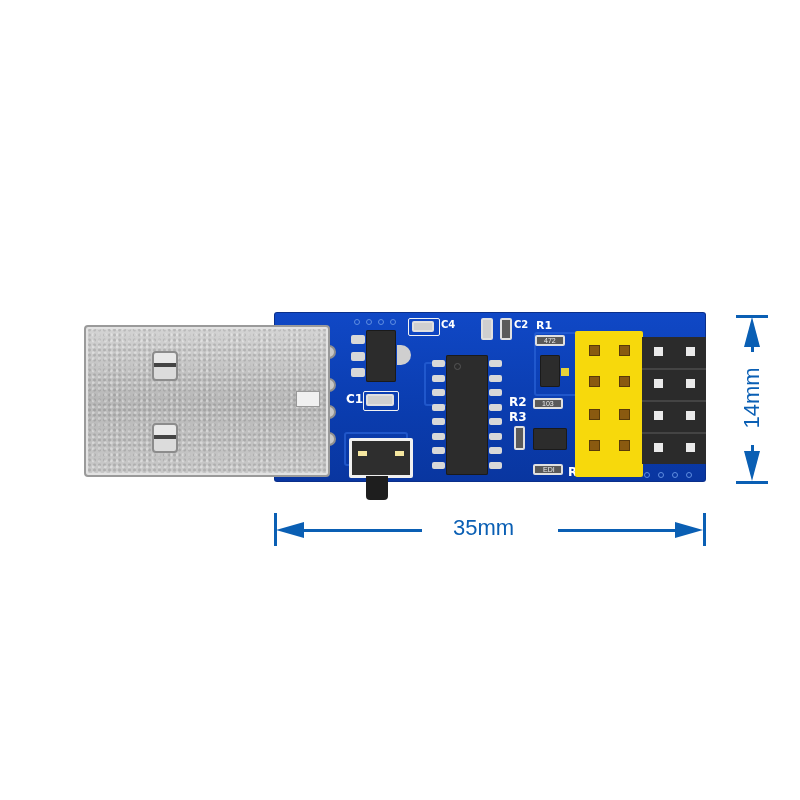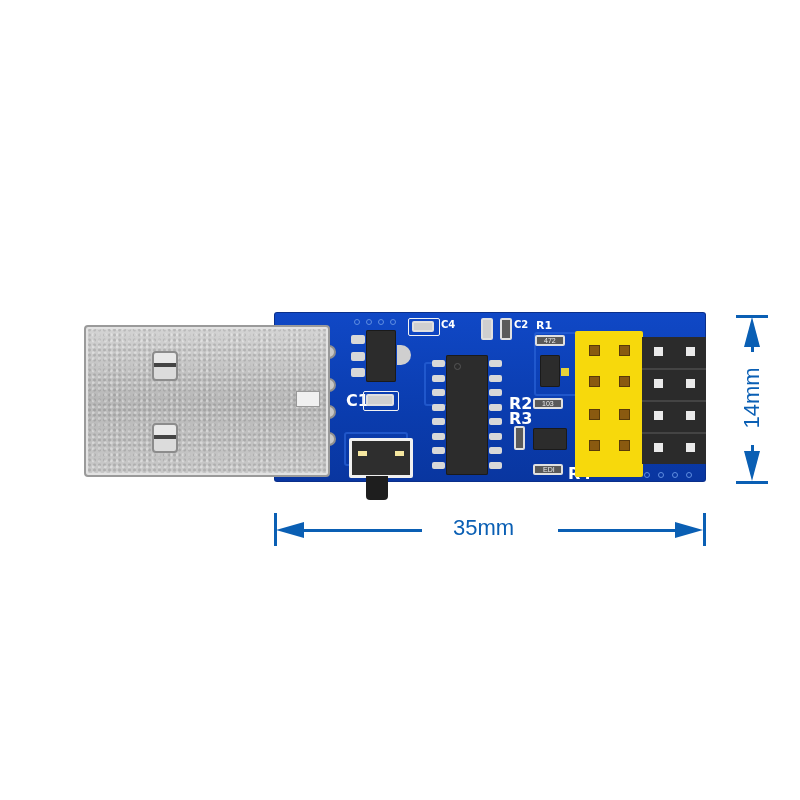--- a/index.html
+++ b/index.html
@@ -39,21 +39,21 @@
     }
     .usb-tab { position: absolute; width: 22px; height: 14px; background: #f0f0f0; border: 1px solid #999; }
     .usb-pin { position: absolute; width: 14px; height: 14px; border-radius: 50%; background: #c8c8c8; border: 2px solid #8f8f8f; box-sizing: border-box; }
 
     
     .chip { position: absolute; background: #2c2c2c; border-radius: 2px; box-shadow: inset 0 0 0 1px #1a1a1a; }
     .pad { position: absolute; background: #d8d8d8; border-radius: 2px; }
     .smd { position: absolute; background: #5a5a5a; border: 2px solid #e0e0e0; box-sizing: border-box; border-radius: 2px; }
     .smd.light { background: #cfcfcf; }
     .silk-box { position: absolute; border: 1.5px solid #f2f2f2; border-radius: 2px; }
-    .silk { position: absolute; color: #ffffff; font-family: "DejaVu Sans", sans-serif; font-weight: bold; font-size: 16px; line-height: 1; }
+    .silk { position: absolute; color: #ffffff; font-family: "DejaVu Sans", sans-serif; font-weight: bold; font-size: 12px; line-height: 1; }
 
     
     .yellow-header { left: 575px; top: 331px; width: 68px; height: 146px; background: #f7d90c; border-radius: 2px; }
     .ypin { position: absolute; width: 11px; height: 11px; background: #8a5a10; border: 1px solid #5a3a08; box-sizing: border-box; }
     .black-header { left: 642px; top: 337px; width: 64px; height: 127px; background: #2b2b2b; }
     .bpin { position: absolute; width: 9px; height: 9px; background: #eaeaea; }
     .bsep { position: absolute; left: 0; width: 64px; height: 2px; background: #444; }
 
     .button-sw { left: 349px; top: 438px; width: 64px; height: 40px; background: #2e2e2e; border: 3px solid #f0f0f0; box-sizing: border-box; border-radius: 2px; }
     .button-stem { left: 366px; top: 476px; width: 22px; height: 24px; background: #1e1e1e; border-radius: 0 0 4px 4px; }

